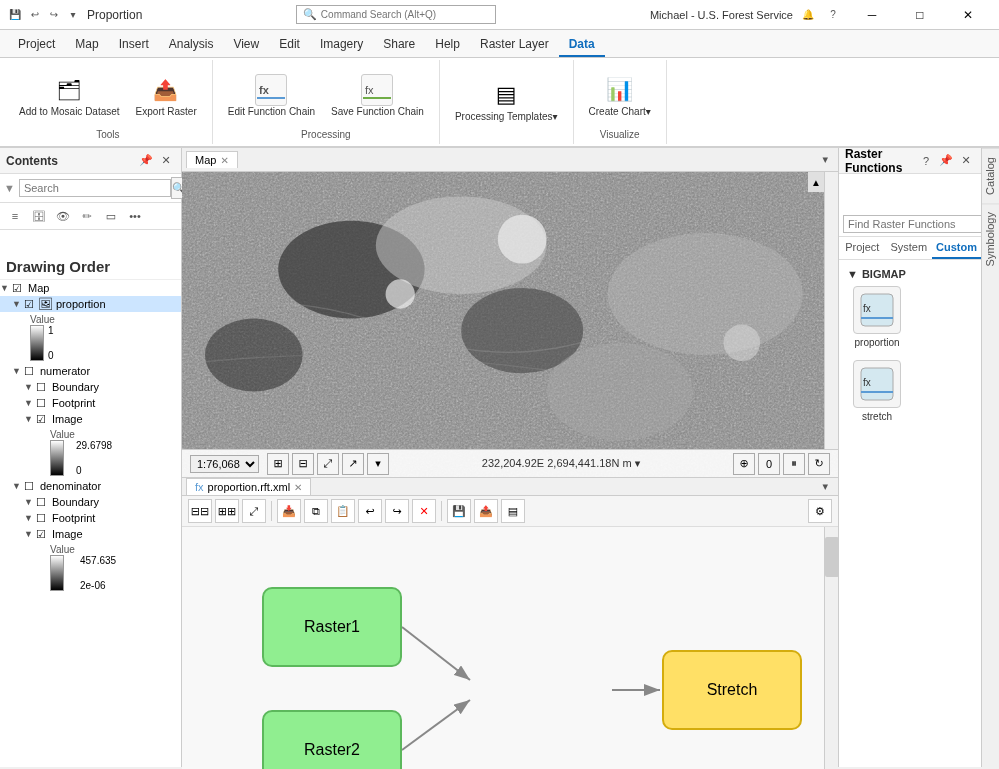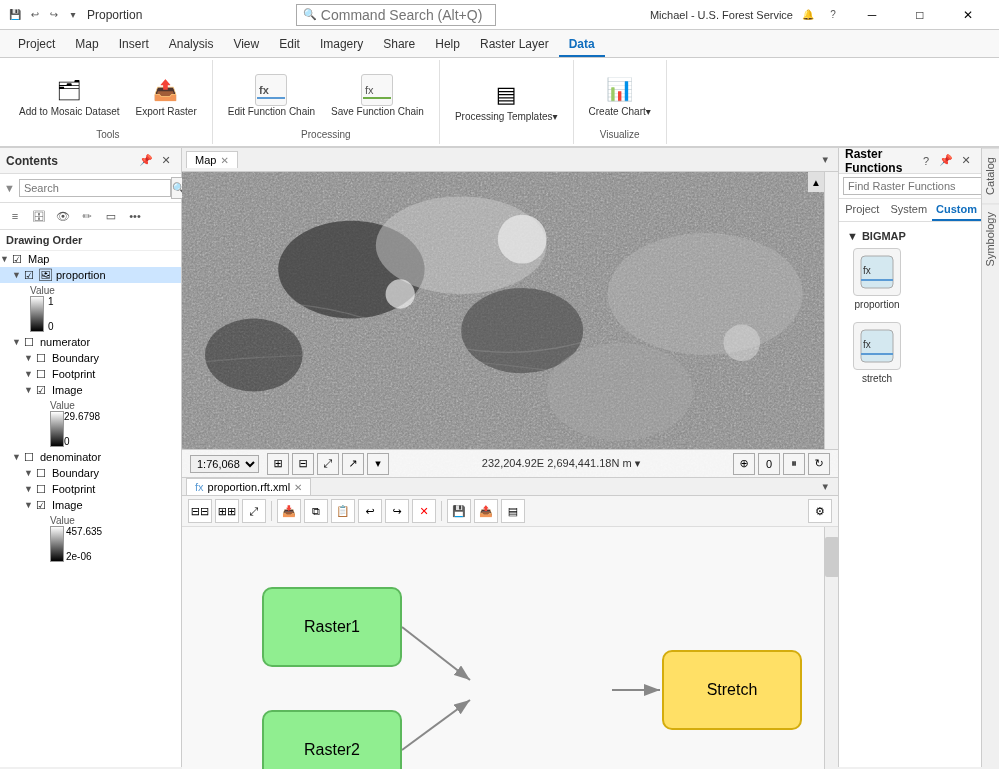--- a/index.html
+++ b/index.html
@@ -5,21 +5,21 @@
     * { box-sizing: border-box; margin: 0; padding: 0; }
     body { font-family: 'Segoe UI', Arial, sans-serif; font-size: 12px; background: #f0f0f0; width: 999px; height: 769px; overflow: hidden; }
 
     
     .title-bar { display: flex; align-items: center; justify-content: space-between; background: #fff; height: 30px; padding: 0 8px; border-bottom: 1px solid #ccc; }
     .title-bar-left { display: flex; align-items: center; gap: 6px; }
     .title-bar-icons { display: flex; gap: 3px; align-items: center; }
     .title-bar-icon { width: 16px; height: 16px; display: flex; align-items: center; justify-content: center; font-size: 10px; color: #555; cursor: pointer; }
     .title-bar-center { display: flex; align-items: center; gap: 8px; }
     .search-box { display: flex; align-items: center; background: #fff; border: 1px solid #aaa; padding: 2px 6px; width: 200px; }
-    .search-box input { border: none; outline: none; font-size: 14px; width: 100%; }
+    .search-box input { border: none; outline: none; font-size: 10px; width: 100%; }
     .title-bar-right { display: flex; align-items: center; gap: 8px; }
     .user-info { font-size: 11px; color: #333; }
     .window-controls { display: flex; gap: 2px; }
     .win-btn { width: 46px; height: 30px; display: flex; align-items: center; justify-content: center; cursor: pointer; font-size: 12px; }
 
     
     .ribbon-tabs { background: #f8f8f8; border-bottom: 1px solid #ccc; display: flex; align-items: flex-end; padding: 0 8px; height: 28px; }
     .tab { padding: 4px 10px; font-size: 12px; cursor: pointer; color: #333; border-bottom: 2px solid transparent; }
     .tab.active { color: #106ebe; border-bottom: 2px solid #106ebe; font-weight: 600; }
 
@@ -39,21 +39,21 @@
     .contents-panel { width: 182px; background: #fff; border-right: 1px solid #ccc; display: flex; flex-direction: column; flex-shrink: 0; }
     .panel-header { display: flex; align-items: center; justify-content: space-between; padding: 4px 6px; background: #f5f5f5; border-bottom: 1px solid #ddd; height: 26px; }
     .panel-title { font-size: 12px; font-weight: 600; color: #333; }
     .panel-actions { display: flex; gap: 2px; }
     .panel-action { width: 18px; height: 18px; display: flex; align-items: center; justify-content: center; cursor: pointer; font-size: 11px; color: #555; }
     .search-row { display: flex; align-items: center; padding: 3px 4px; border-bottom: 1px solid #ddd; }
     .search-input { flex: 1; border: 1px solid #bbb; padding: 2px 4px; font-size: 11px; outline: none; }
     .search-btn { width: 22px; height: 22px; display: flex; align-items: center; justify-content: center; border: 1px solid #bbb; background: #f5f5f5; cursor: pointer; font-size: 11px; }
     .toolbar-row { display: flex; align-items: center; padding: 2px 4px; border-bottom: 1px solid #ddd; gap: 2px; }
     .toolbar-btn { width: 22px; height: 22px; display: flex; align-items: center; justify-content: center; cursor: pointer; font-size: 11px; border: 1px solid transparent; color: #555; }
-    .tree-label { font-size: 11px; font-weight: 600; color: #333; padding: 4px 6px; border-bottom: 1px solid #eee; }
+    .tree-label { font-size: 15px; font-weight: 600; color: #333; padding: 4px 6px; border-bottom: 1px solid #eee; margin-top: 24px; }
     .tree { flex: 1; overflow-y: auto; font-size: 11px; }
     .tree-item { display: flex; align-items: center; padding: 1px 0; cursor: pointer; }
     .tree-item.selected { background: #cce5ff; }
     .tree-indent { width: 12px; flex-shrink: 0; }
     .tree-expand { width: 12px; flex-shrink: 0; font-size: 9px; color: #555; }
     .tree-check { width: 14px; flex-shrink: 0; }
     .tree-icon { width: 16px; flex-shrink: 0; font-size: 12px; }
     .tree-text { flex: 1; padding: 1px 2px; }
 
     
@@ -76,21 +76,21 @@
     .node { position: absolute; border-radius: 10px; display: flex; align-items: center; justify-content: center; font-size: 16px; font-weight: 500; cursor: pointer; }
     .node-raster { background: #90EE90; border: 2px solid #5cb85c; }
     .node-process { background: #FFE066; border: 2px solid #d4ac0d; }
 
     
     .rf-panel { width: 143px; background: #fff; border-left: 1px solid #ccc; display: flex; flex-direction: column; flex-shrink: 0; }
     .rf-header { display: flex; align-items: center; justify-content: space-between; padding: 4px 6px; background: #f5f5f5; border-bottom: 1px solid #ddd; height: 26px; }
     .rf-title { font-size: 12px; font-weight: 600; }
     .rf-actions { display: flex; gap: 2px; }
     .rf-search { display: flex; align-items: center; padding: 3px 4px; border-bottom: 1px solid #ddd; }
-    .rf-search-input { flex: 1; border: 1px solid #bbb; padding: 2px 4px; font-size: 11px; outline: none; }
+    .rf-search-input { flex: 1; border: 1px solid #bbb; padding: 2px 4px; font-size: 11px; outline: none; margin-top: 38px; }
     .rf-search-btn { width: 22px; display: flex; align-items: center; justify-content: center; border: 1px solid #bbb; background: #f5f5f5; cursor: pointer; font-size: 10px; }
     .rf-tabs { display: flex; border-bottom: 1px solid #ddd; }
     .rf-tab { flex: 1; text-align: center; padding: 4px; font-size: 11px; cursor: pointer; color: #555; }
     .rf-tab.active { color: #106ebe; border-bottom: 2px solid #106ebe; font-weight: 600; }
     .rf-content { flex: 1; overflow-y: auto; padding: 8px; }
     .rf-group-label { font-size: 11px; font-weight: 600; color: #333; margin-bottom: 6px; display: flex; align-items: center; gap: 4px; }
     .rf-items { display: flex; gap: 12px; flex-wrap: wrap; }
     .rf-item { display: flex; flex-direction: column; align-items: center; cursor: pointer; width: 60px; }
     .rf-item-icon { width: 48px; height: 48px; border: 1px solid #ccc; background: #f5f5f5; display: flex; align-items: center; justify-content: center; border-radius: 4px; font-size: 20px; }
     .rf-item-label { font-size: 10px; text-align: center; margin-top: 3px; color: #333; }
@@ -291,21 +291,21 @@
       <div class="tree-item">
         <div class="tree-indent"></div>
         <div class="tree-indent"></div>
         <div class="tree-expand">▼</div>
         <div class="tree-check">☑</div>
         <div class="tree-text">Image</div>
       </div>
 
       <div style="padding: 2px 50px;">
         <div style="font-size:10px;color:#555;">Value</div>
-        <div style="display:flex;gap:0;align-items:stretch;">
+        <div style="display:flex;gap:12px;align-items:stretch;">
           <div style="width:14px;height:36px;background:linear-gradient(to bottom,#fff,#000);border:1px solid #999;"></div>
           <div style="display:flex;flex-direction:column;justify-content:space-between;font-size:10px;">
             <span>29.6798</span>
             <span>0</span>
           </div>
         </div>
       </div>
 
       <div class="tree-item">
         <div class="tree-indent"></div>
@@ -331,21 +331,21 @@
       <div class="tree-item">
         <div class="tree-indent"></div>
         <div class="tree-indent"></div>
         <div class="tree-expand">▼</div>
         <div class="tree-check">☑</div>
         <div class="tree-text">Image</div>
       </div>
 
       <div style="padding: 2px 50px;">
         <div style="font-size:10px;color:#555;">Value</div>
-        <div style="display:flex;gap:2px;align-items:stretch;">
+        <div style="display:flex;gap:16px;align-items:stretch;">
           <div style="width:14px;height:36px;background:linear-gradient(to bottom,#fff,#000);border:1px solid #999;"></div>
           <div style="display:flex;flex-direction:column;justify-content:space-between;font-size:10px;">
             <span>457.635</span>
             <span>2e-06</span>
           </div>
         </div>
       </div>
     </div>
   </div>
 

